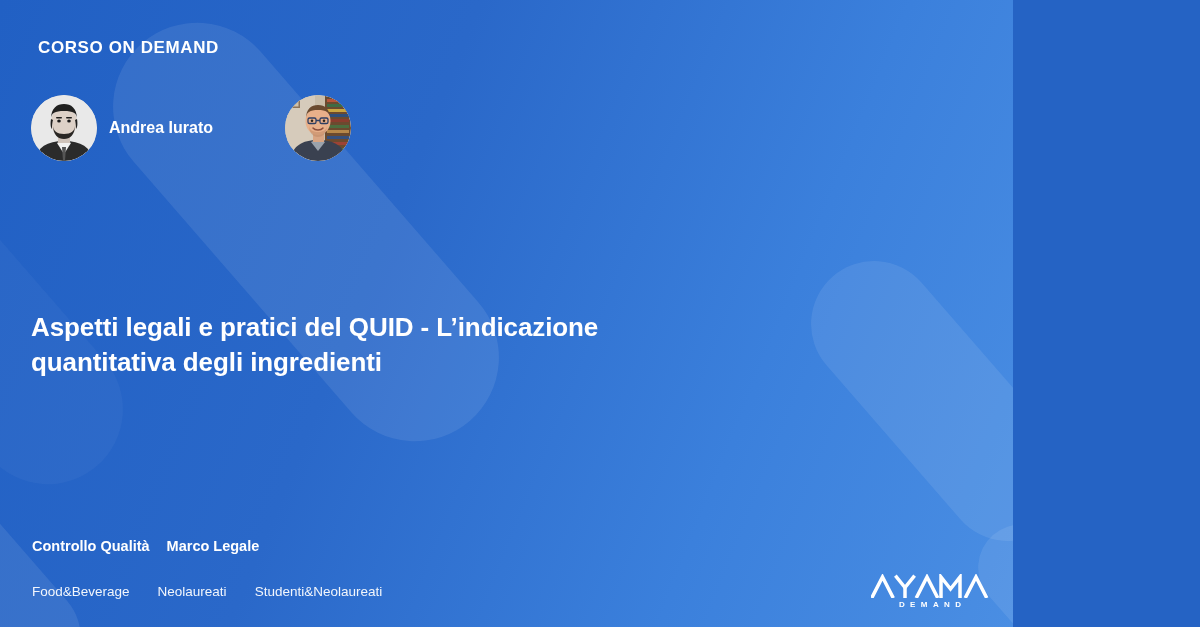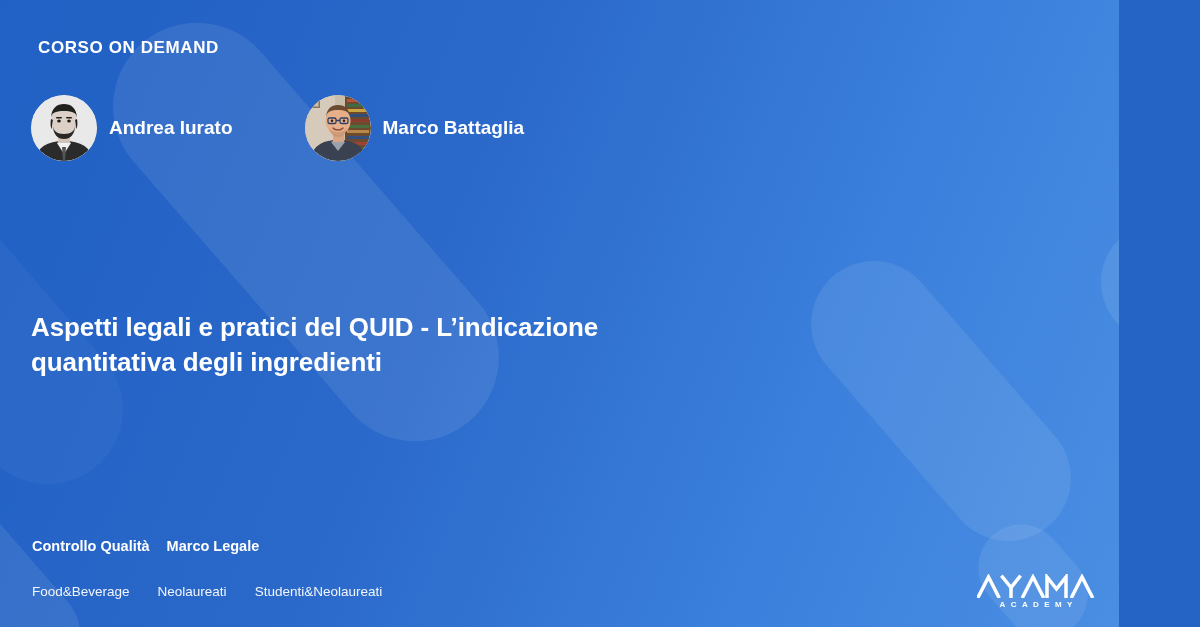--- a/index.html
+++ b/index.html
@@ -4,21 +4,21 @@
 <style>
   * { margin:0; padding:0; box-sizing:border-box; }
   html, body { width:1200px; height:627px; overflow:hidden; }
   body {
     font-family:"Liberation Sans", sans-serif;
     background:#2563c4;
   }
 
   .slide {
     position:relative;
-    width:1119px;
+    width:1013px;
     height:627px;
     overflow:hidden;
     background:linear-gradient(112deg, #2160c4 0%, #2a68c9 38%, #3b80dc 72%, #4a8ee3 100%);
   }
 
   
   .deco-layer {
     position:absolute;
     inset:0;
     overflow:hidden;
@@ -70,21 +70,21 @@
     overflow:hidden;
     position:relative;
     flex:0 0 auto;
     background:#d8d8d8;
   }
   .avatar svg { display:block; width:66px; height:66px; }
 
   .speaker-name {
     margin-left:12px;
     color:#ffffff;
-    font-size:19px;
+    font-size:16px;
     font-weight:bold;
     white-space:nowrap;
   }
 
   
   .title {
     position:absolute;
     left:31px; top:310px;
     width:650px;
     color:#ffffff;
@@ -237,21 +237,20 @@
 
             <circle cx="27" cy="25.8" r="1.3" fill="#2a2420"></circle>
             <circle cx="39" cy="25.8" r="1.3" fill="#2a2420"></circle>
 
             <path d="M28 33c2 2.6 8 2.6 10 0" fill="none" stroke="#8c4f3c" stroke-width="1.5" stroke-linecap="round"></path>
 
             <path d="M24 30c0 8 4 12 9 12s9-4 9-12c0 5-4 7-9 7s-9-2-9-7z" fill="#b9835f" opacity="0.45"></path>
           </g>
         </svg>
       </div>
-      <div class="speaker-name">Marco Battaglia</div>
     </div>
 
   </div>
 
   <h1 class="title">Aspetti legali e pratici del QUID - L’indicazione quantitativa degli ingredienti</h1>
 
   <div class="tags-primary">
     <span class="tag-primary">Controllo Qualità</span>
     <span class="tag-primary">Marco Legale</span>
   </div>
@@ -271,16 +270,16 @@
         <path d="M51 6 L68 27 L85 6"></path>
         <path d="M68 27 L68 45"></path>
 
         <path d="M92 45 L112 6 L132 45"></path>
 
         <path d="M140 45 L140 6 L159 30 L178 6 L178 45"></path>
 
         <path d="M190 45 L210 6 L230 45"></path>
       </g>
     </svg>
-    <div class="logo-sub">ACADEMY</div>
+    <div class="logo-sub">DEMAND</div>
   </div>
 
 </div>
 
 </body></html>

